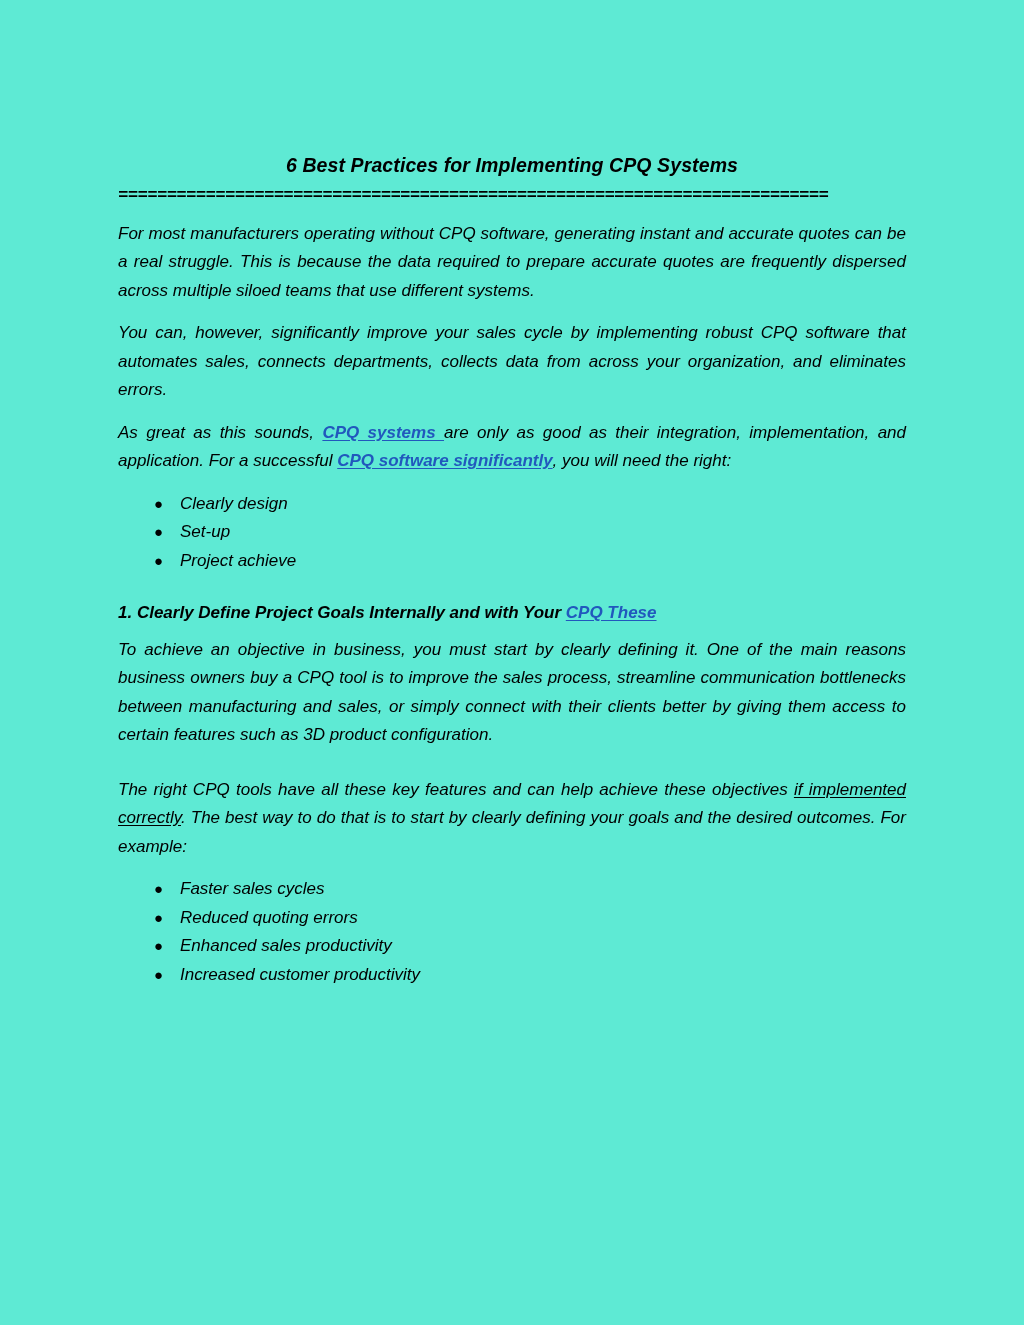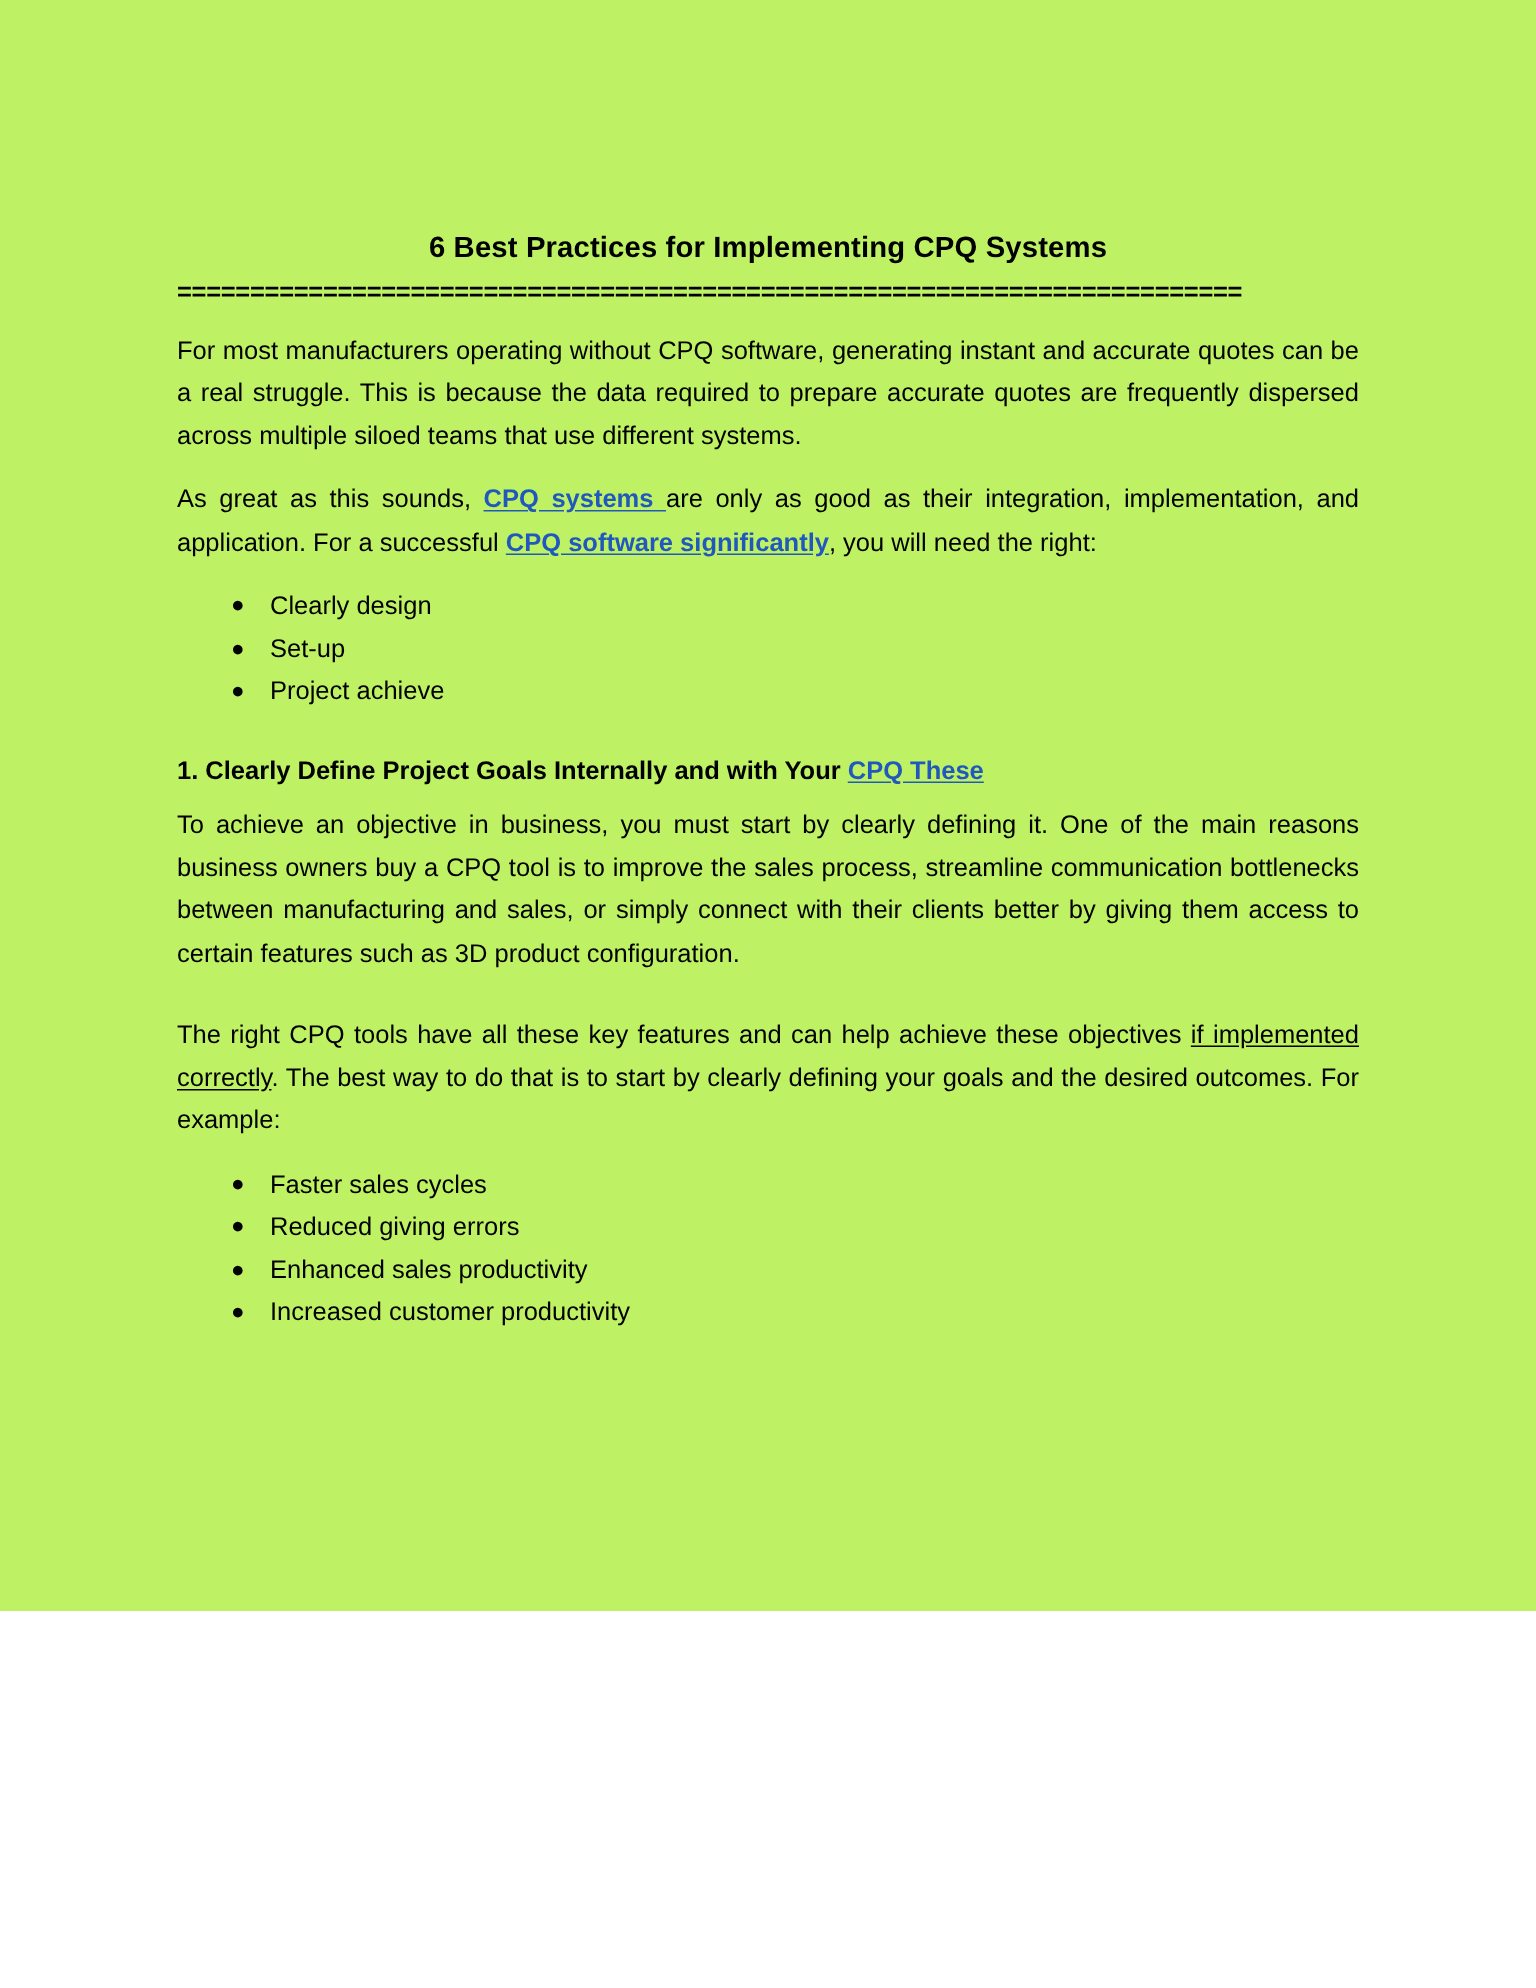--- a/index.html
+++ b/index.html
@@ -11,23 +11,24 @@
     width: 1024px;
     height: 1325px;
     font-family: "Liberation Sans", sans-serif;
     color: #000000;
     -webkit-font-smoothing: antialiased;
   }
 
   .page {
     position: relative;
     width: 1024px;
-    height: 1074px;
-    background: #bef264;
+    height: 1325px;
+    background: #5eead4;
     box-sizing: border-box;
+    font-style: italic;
   }
 
   .content {
     position: absolute;
     left: 118px;
     top: 152px;
     width: 788px;
   }
 
   .doc-title {
@@ -117,40 +118,41 @@
 
 <div class="page">
   <div class="content">
 
     <h1 class="doc-title">6 Best Practices for Implementing CPQ Systems</h1>
 
     <div class="divider">=========================================================================</div>
 
     <p class="body-text">For most manufacturers operating without CPQ software, generating instant and accurate quotes can be a real struggle. This is because the data required to prepare accurate quotes are frequently dispersed across multiple siloed teams that use different systems.</p>
 
+    <p class="body-text">You can, however, significantly improve your sales cycle by implementing robust CPQ software that automates sales, connects departments, collects data from across your organization, and eliminates errors.</p>
 
     <p class="body-text"><span>As great as this sounds, </span><a href="#" class="doclink bold">CPQ systems </a><span>are only as good as their integration, implementation, and application. For a successful </span><a href="#" class="doclink bold">CPQ software significantly</a><span>, you will need the right:</span></p>
 
     <ul class="bullets">
       <li><span class="dot">●</span><span>Clearly design</span></li>
       <li><span class="dot">●</span><span>Set-up</span></li>
       <li><span class="dot">●</span><span>Project achieve</span></li>
     </ul>
 
 
     <h2 class="section-heading"><span>1. Clearly Define Project Goals Internally and with Your </span><a href="#" class="doclink bold">CPQ These</a></h2>
 
     <p class="body-text">To achieve an objective in business, you must start by clearly defining it. One of the main reasons business owners buy a CPQ tool is to improve the sales process, streamline communication bottlenecks between manufacturing and sales, or simply connect with their clients better by giving them access to certain features such as 3D product configuration.</p>
 
     <div class="gap-small"></div>
 
     <p class="body-text"><span>The right CPQ tools have all these key features and can help achieve these objectives </span><span class="ul-plain">if implemented correctly</span><span>. The best way to do that is to start by clearly defining your goals and the desired outcomes. For example:</span></p>
 
     <ul class="bullets">
       <li><span class="dot">●</span><span>Faster sales cycles</span></li>
-      <li><span class="dot">●</span><span>Reduced giving errors</span></li>
+      <li><span class="dot">●</span><span>Reduced quoting errors</span></li>
       <li><span class="dot">●</span><span>Enhanced sales productivity</span></li>
       <li><span class="dot">●</span><span>Increased customer productivity</span></li>
     </ul>
 
 
   </div>
 </div>
 
 </body></html>

